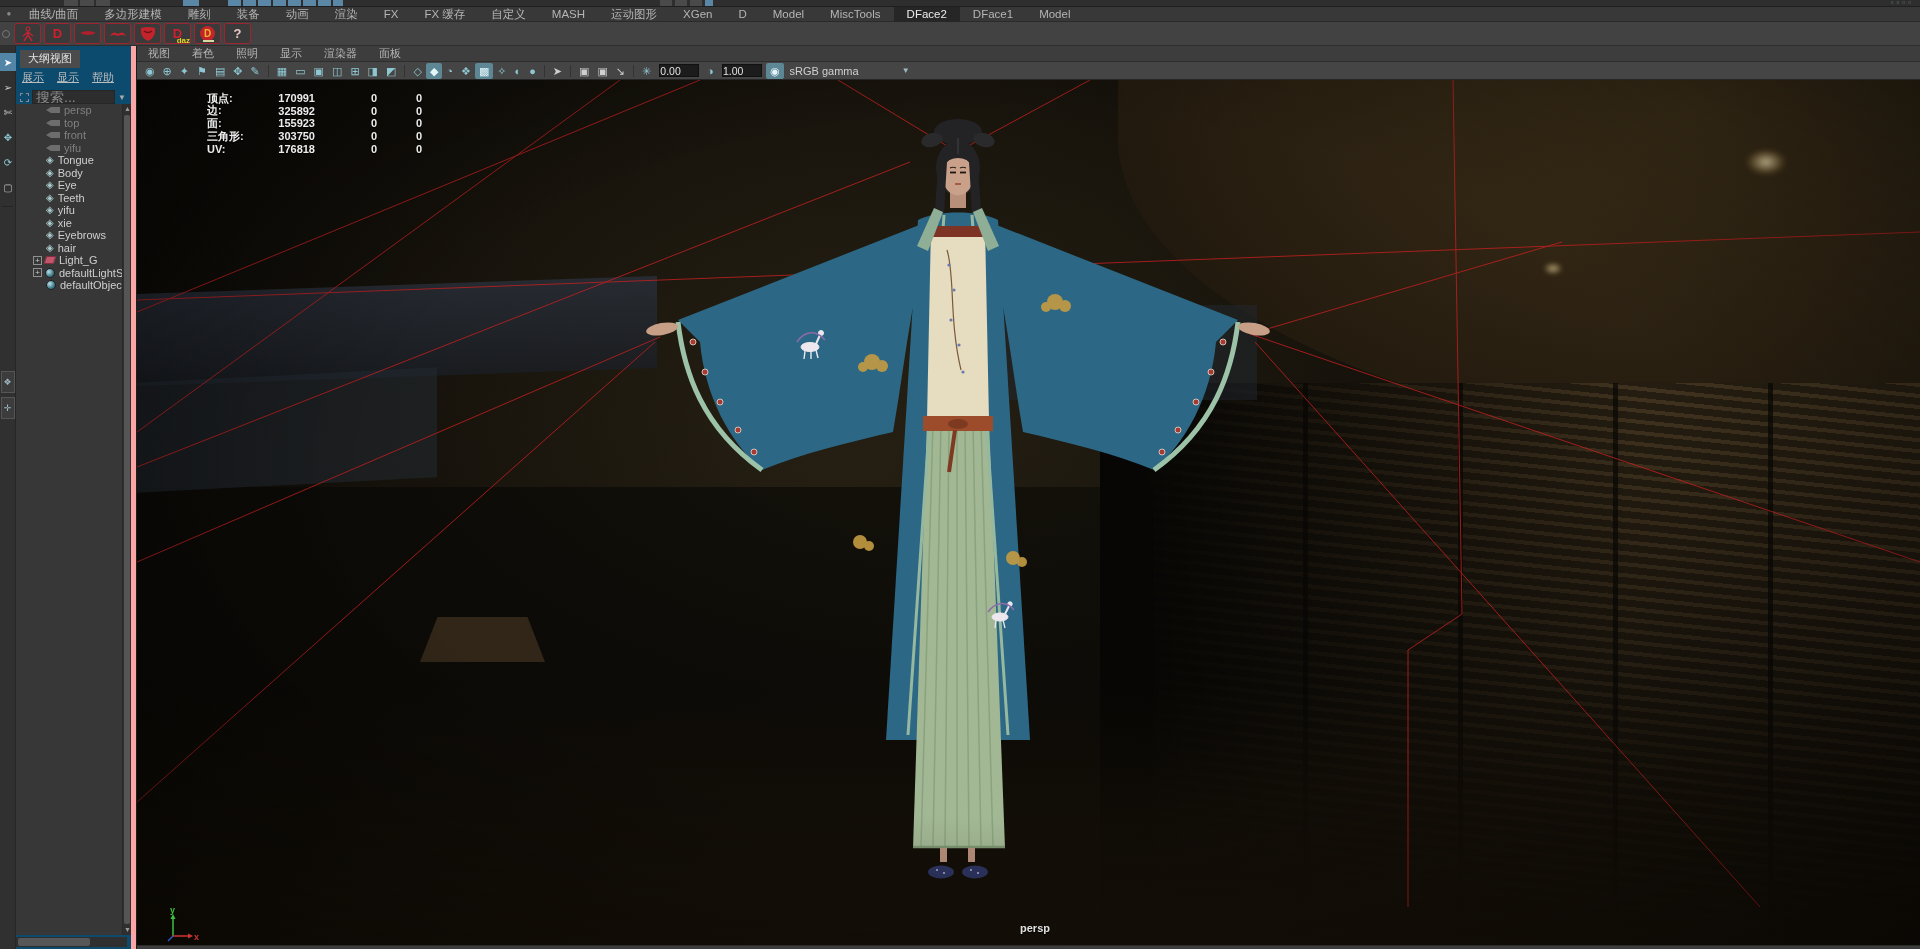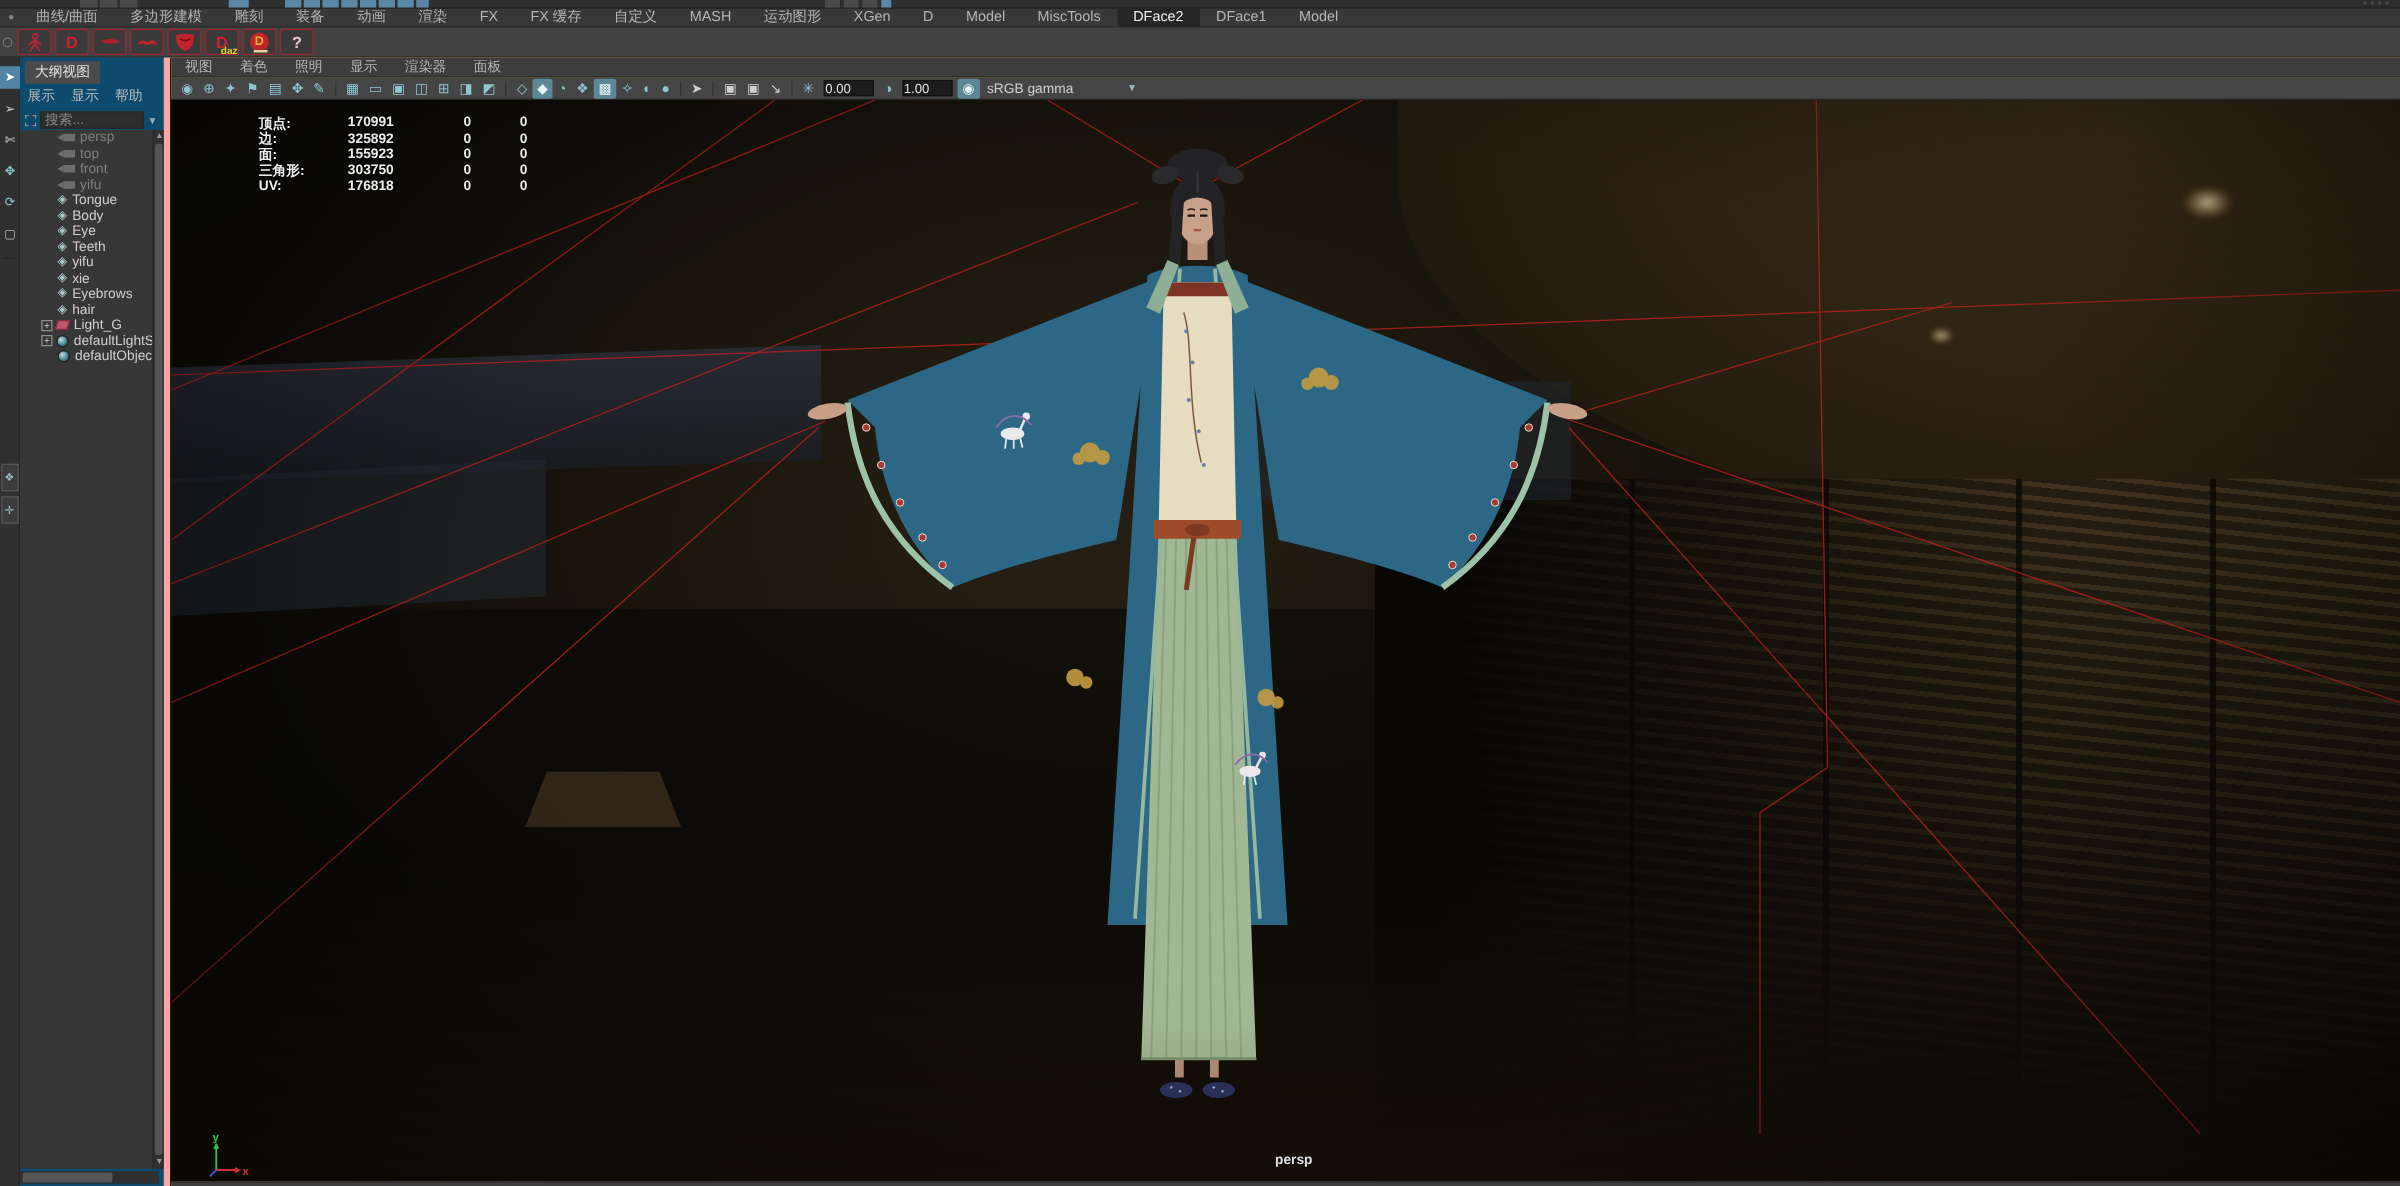--- a/index.html
+++ b/index.html
@@ -34,24 +34,24 @@
   .tool.active { background:#5285a6; color:#fff; }
   .tool.teal { color:#8ec7d2; }
   .tool.dashedbox { color:#bbb; }
   .toolcol .tdiv { height:1px; background:#242424; margin:10px 2px; }
   .layoutbtn { width:14px; height:22px; margin:4px auto 0; background:#3c3c3c; border:1px solid #555; color:#9fb9c2; font-size:9px; display:flex; align-items:center; justify-content:center; }
 
   
   .outliner { position:absolute; left:16px; top:46px; width:120px; height:903px; background:#0c4a6e; border-right:5px solid #fca5a5; }
   .ol-tab { display:inline-block; margin-left:4px; padding:1px 8px 2px; background:#4b4b4b; color:#e2e2e2; font-size:11px; }
   .ol-menus { display:flex; gap:0; padding:2px 0 1px 6px; }
-  .ol-menus span { font-size:11px; color:#bdbdbd; padding:0 9px 0 0; margin-right:4px; }
+  .ol-menus span { font-size:11px; color:#bdbdbd; padding:0 9px 0 0; margin-right:4px;text-decoration:underline; }
   .ol-search { display:flex; align-items:center; height:16px; margin:3px 3px 2px 3px; }
   .ol-search .filter-ic { width:9px; height:9px; border:1px dashed #8a8a8a; margin:0 3px 0 1px; }
-  .ol-search input { flex:1; height:14px; background:#2d2d2d; border:1px solid #262626; color:#bbb; font-size:11px; padding:0 3px; outline:none; min-width:0; }
+  .ol-search input { flex:1; height:14px; background:#2d2d2d; border:1px solid #262626; color:#bbb; font-size:14px; padding:0 3px; outline:none; min-width:0; }
   .ol-search input::placeholder { color:#8a8a8a; }
   .ol-search .dd { color:#aaa; font-size:8px; margin:0 2px 0 3px; }
   .ol-tree { position:absolute; left:0; top:58px; bottom:14px; right:9px; background:#373737; overflow:hidden; }
   .ol-row { display:flex; align-items:center; height:12.5px; padding-left:30px; white-space:nowrap; }
   .ol-row .lbl { font-size:11px; color:#cfcfcf; margin-left:4px; }
   .ol-row.dim .lbl { color:#808080; }
   .ol-row.grp { padding-left:17px; }
   .ol-row.grp2 { padding-left:30px; }
   .expbox { width:9px; height:9px; border:1px solid #8f8f8f; color:#ccc; font-size:8px; line-height:7px; text-align:center; margin-right:3px; flex:0 0 auto; }
   .ico-cam { width:9px; height:6px; background:#9a9a9a; position:relative; margin-left:5px; flex:0 0 auto; }
@@ -61,21 +61,21 @@
   .ico-xform { width:10px; height:8px; background:#c2566a; transform:skewX(-18deg); border:1px solid #7e2f42; flex:0 0 auto; }
   .ico-set { width:10px; height:10px; border-radius:50%; background:radial-gradient(circle at 35% 35%, #bfe0e4, #3d7c8a 60%, #274e58); border:1px solid #222; flex:0 0 auto; }
   .ol-vscroll { position:absolute; right:0; top:58px; bottom:14px; width:9px; background:#2f2f2f; border-left:1px solid #2a2a2a; }
   .ol-vscroll .arr { width:9px; height:10px; color:#999; font-size:7px; text-align:center; line-height:10px; }
   .ol-vscroll .arr.down { position:absolute; bottom:0; }
   .ol-vscroll .thumb { position:absolute; left:1px; right:1px; top:11px; bottom:11px; background:#555; border-radius:2px; }
   .ol-hscroll { position:absolute; left:0; bottom:2px; width:111px; height:10px; background:#2f2f2f; }
   .ol-hscroll .thumb { position:absolute; left:2px; top:1px; width:72px; height:8px; background:#575757; border-radius:2px; }
 
   
-  .viewport { position:absolute; left:136px; top:46px; width:1784px; height:903px; background:#eab308; border-left:1px solid #1d1d1d; }
+  .viewport { position:absolute; left:136px; top:46px; width:1784px; height:903px; background:#a16207; border-left:1px solid #1d1d1d; }
   .vp-menus { position:absolute; left:0; top:0; width:100%; height:16px; background:#3d3d3d; display:flex; align-items:center; border-bottom:1px solid #2d2d2d; }
   .vp-menus span { font-size:11px; color:#b5b5b5; padding:0 11px; }
   .vp-icons { position:absolute; left:0; top:16px; width:100%; height:18px; background:#454545; display:flex; align-items:center; border-bottom:1px solid #262626; padding-left:4px; }
   .vpi { color:#8ec7d2; font-size:11px; padding:0 4px; height:16px; line-height:16px; }
   .vpi.on { background:#5e8796; color:#e2f6fa; border-radius:2px; }
   .vpi.plain { color:#cfcfcf; }
   .vp-icons .sep { width:1px; height:12px; background:#333; margin:0 4px; }
   .vp-icons input { width:40px; height:13px; background:#1c1c1c; border:1px solid #111; color:#e0e0e0; font-size:10.5px; text-align:left; margin:0 4px; outline:none; }
   .cs-dd { display:flex; align-items:center; width:128px; height:14px; margin-left:2px; color:#d0d0d0; font-size:11px; }
   .cs-dd .txt { flex:1; padding-left:4px; }

